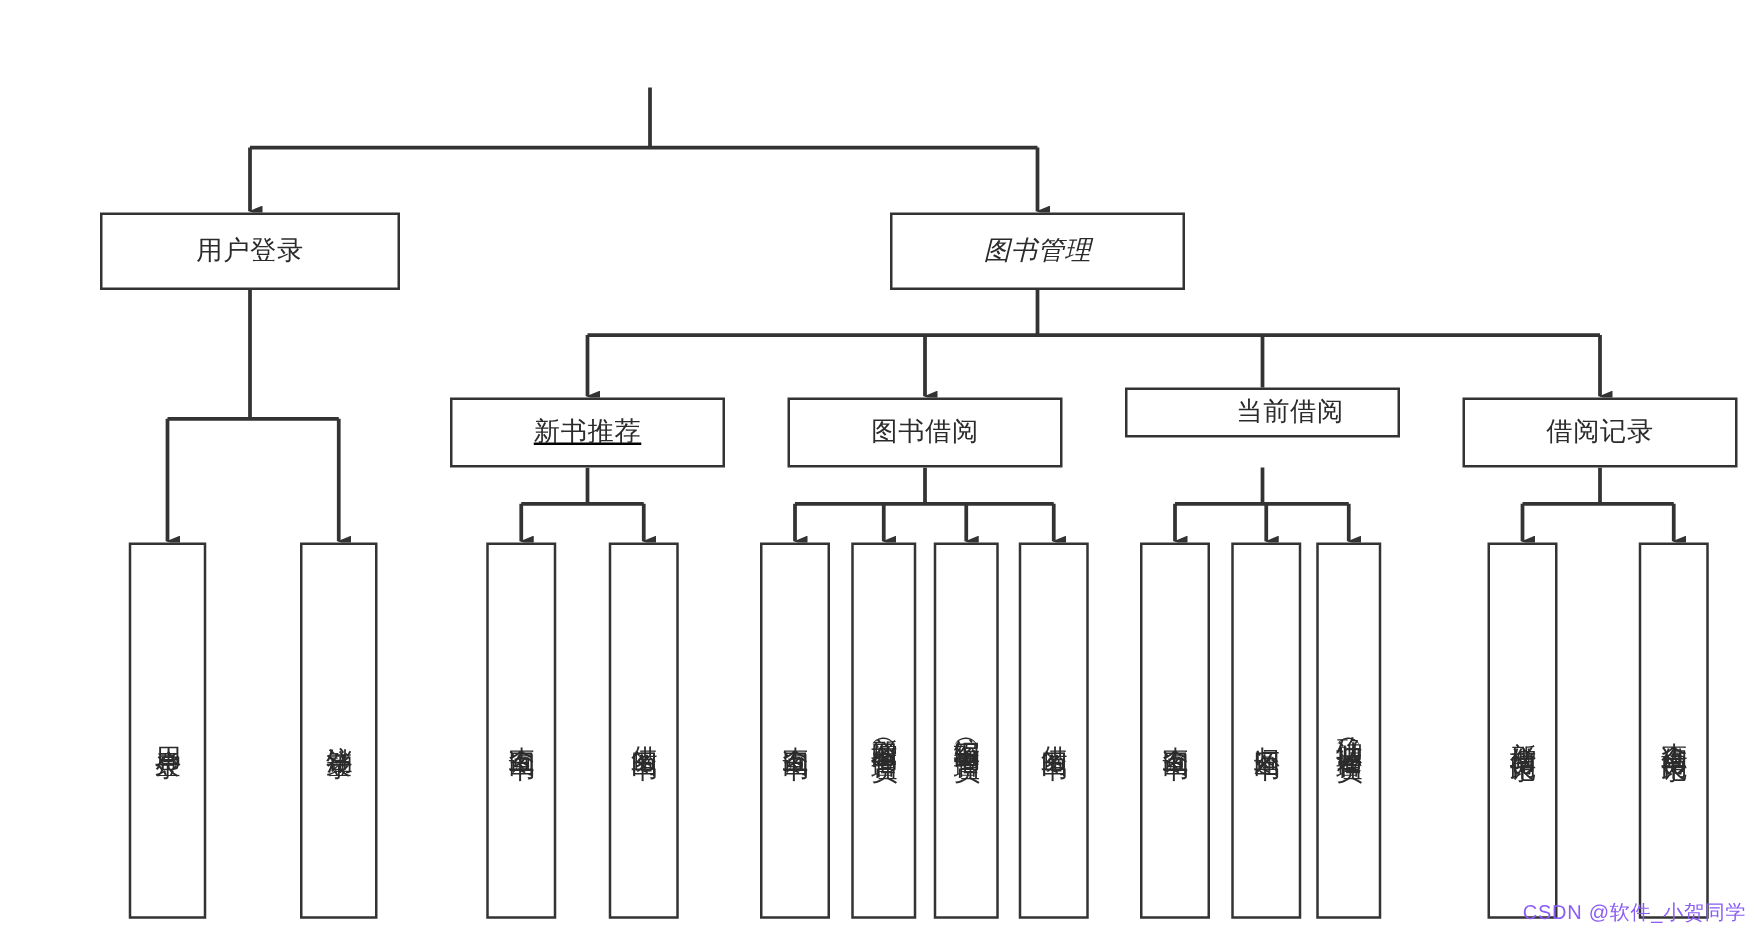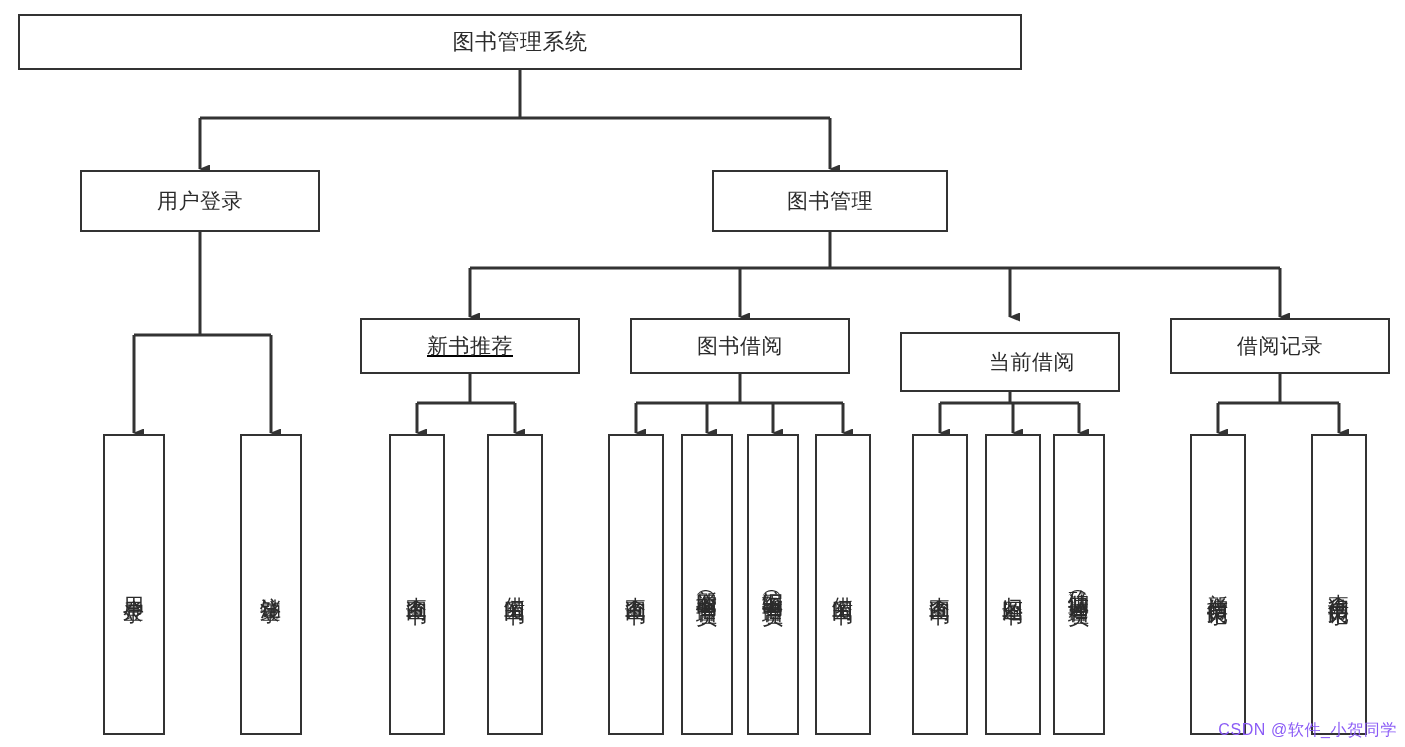--- a/index.html
+++ b/index.html
@@ -116,38 +116,35 @@
         <path d="M 940 403 L 940 433" marker-end="url(#arrowhead)"></path>
         <path d="M 1013 403 L 1013 433" marker-end="url(#arrowhead)"></path>
         <path d="M 1079 403 L 1079 433" marker-end="url(#arrowhead)"></path>
         <path d="M 1280 374 L 1280 403"></path>
         <path d="M 1218 403 L 1339 403"></path>
         <path d="M 1218 403 L 1218 433" marker-end="url(#arrowhead)"></path>
         <path d="M 1339 403 L 1339 433" marker-end="url(#arrowhead)"></path>
       </g>
   </svg>
 
-  <div class="node-box root horiz" style="left: 18px; top: 14px; width: 1004px; height: 56px;">
-    <span class="node-label">图书管理系统</span>
-  </div>
 
   <div class="node-box horiz" style="left: 80px; top: 170px; width: 240px; height: 62px;">
     <span class="node-label">用户登录</span>
   </div>
-  <div class="node-box horiz" style="left: 712px; top: 170px; width: 236px; height: 62px;">
+  <div class="node-box horiz" style="left: 712px; top: 170px; width: 236px; height: 62px; font-style: italic;">
     <span class="node-label">图书管理</span>
   </div>
 
   <div class="node-box horiz" style="left: 360px; top: 318px; width: 220px; height: 56px; text-decoration: underline;">
     <span class="node-label">新书推荐</span>
   </div>
   <div class="node-box horiz" style="left: 630px; top: 318px; width: 220px; height: 56px;">
     <span class="node-label">图书借阅</span>
   </div>
-  <div class="node-box horiz" style="left: 900px; top: 332px; width: 220px; height: 60px; padding-left: 44px;">
+  <div class="node-box horiz" style="left: 900px; top: 310px; width: 220px; height: 40px; padding-left: 44px;">
     <span class="node-label">当前借阅</span>
   </div>
   <div class="node-box horiz" style="left: 1170px; top: 318px; width: 220px; height: 56px;">
     <span class="node-label">借阅记录</span>
   </div>
 
   <div class="node-box vert" style="left: 103px; top: 434px; width: 62px; height: 301px;">
     <span class="node-label">用户登录</span>
   </div>
   <div class="node-box vert" style="left: 240px; top: 434px; width: 62px; height: 301px;">

